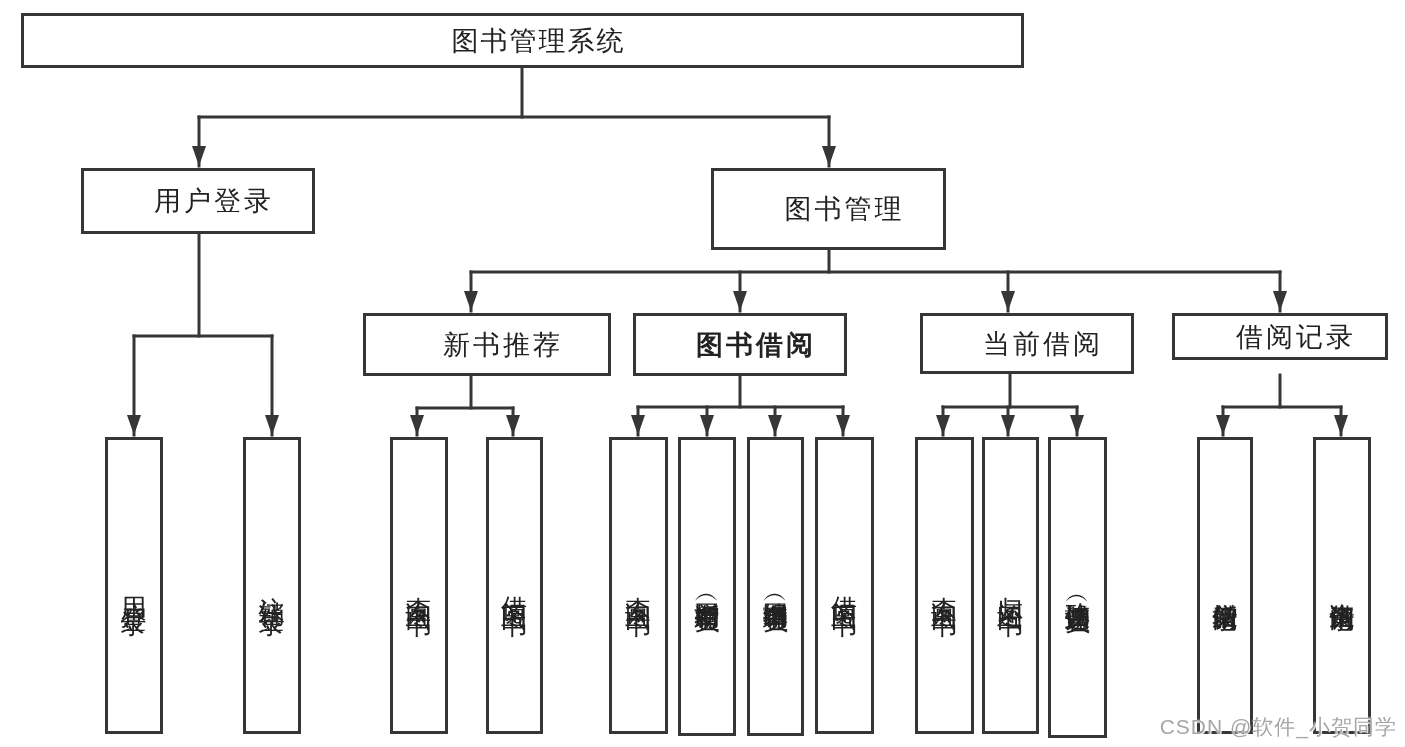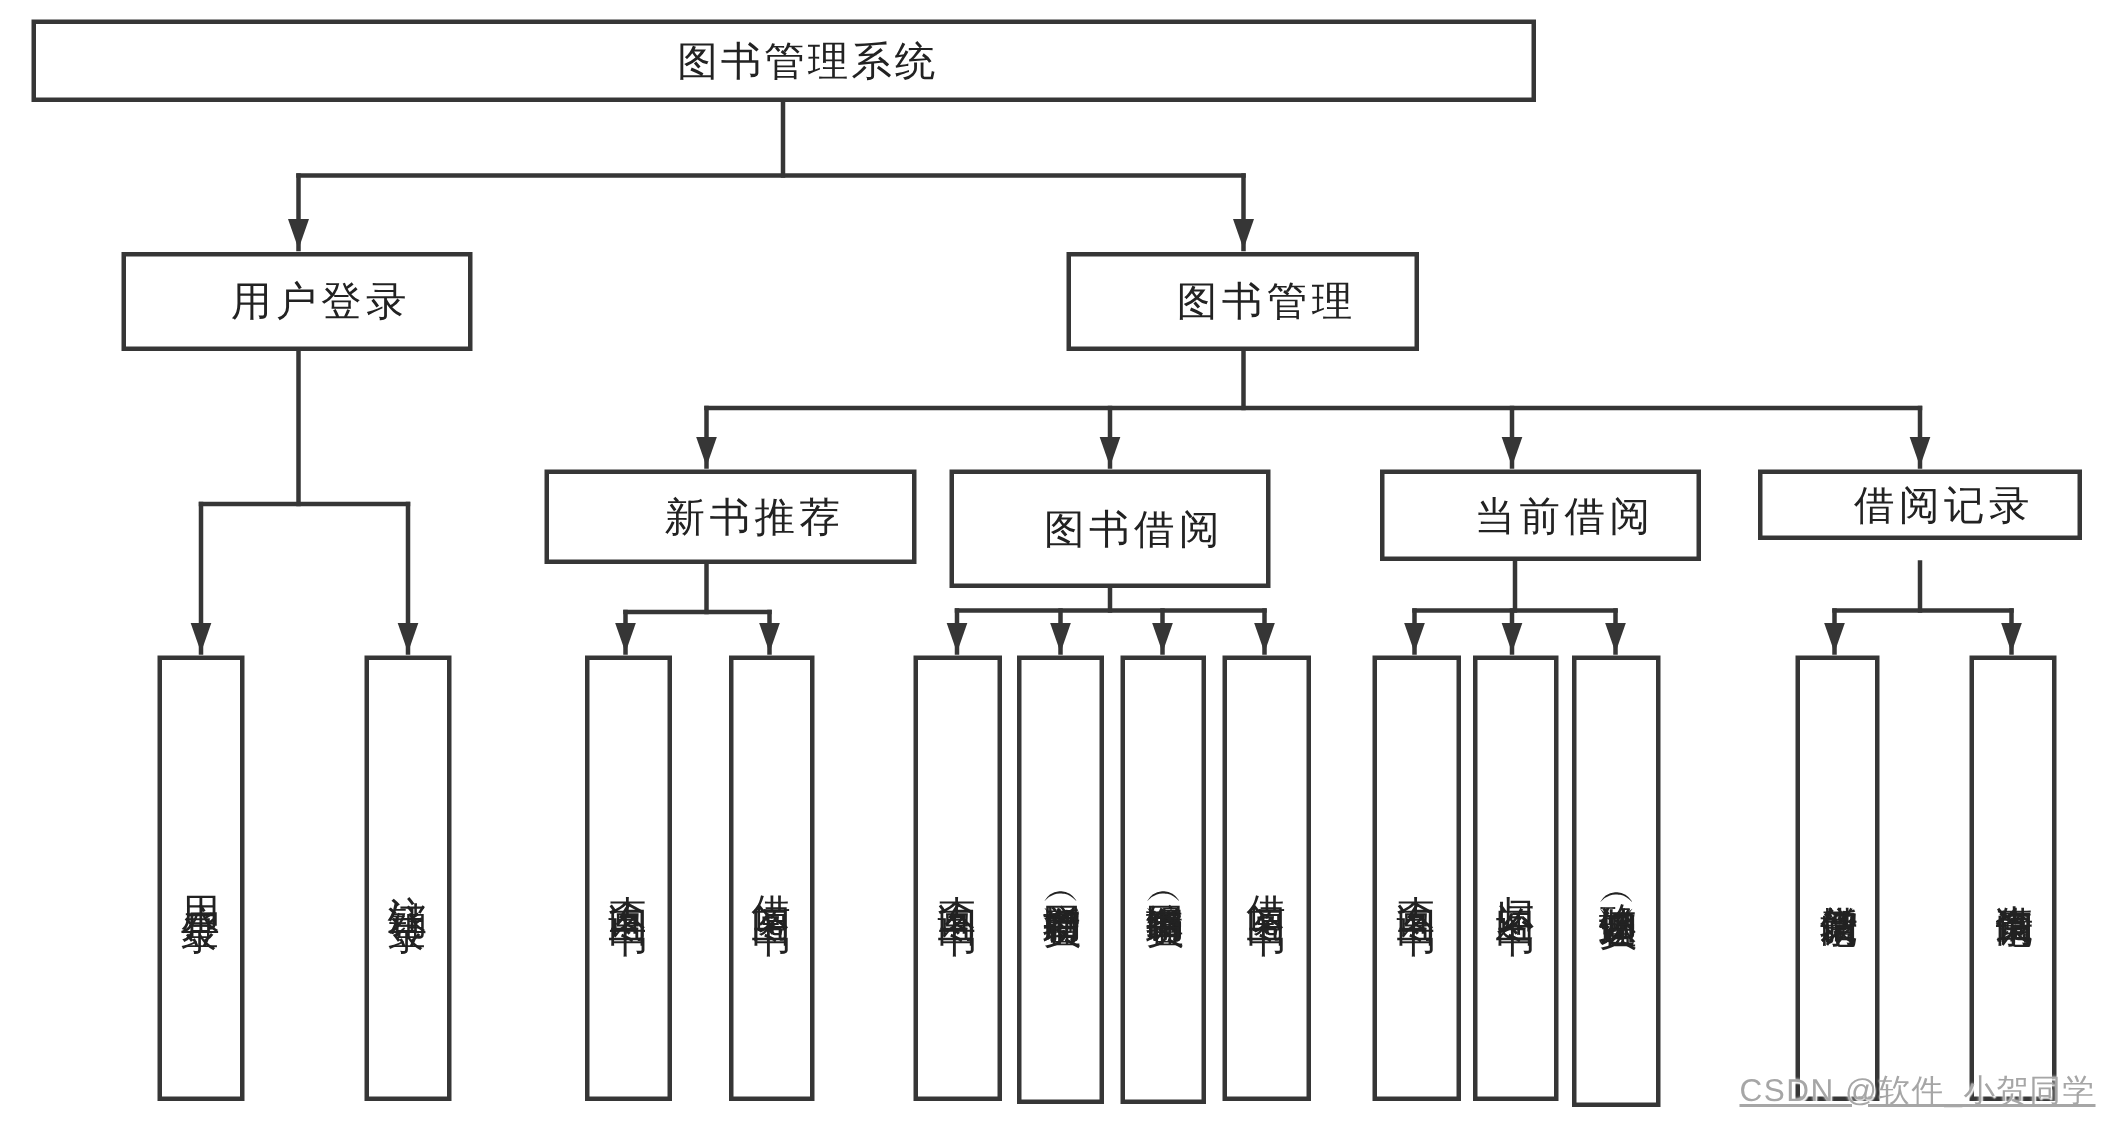--- a/index.html
+++ b/index.html
@@ -58,21 +58,20 @@
   .watermark {
     position: absolute;
     right: 8px;
     bottom: 6px;
     font-size: 21px;
     letter-spacing: 1px;
     color: #a6a6a6;
     text-shadow: 0 0 2px #ffffff, 1px 1px 1px #ffffff;
     z-index: 5;
     white-space: nowrap;
-    text-decoration: underline;
   }
 </style>
 </head>
 <body>
 
 <div class="canvas">
 
   <svg class="connectors" width="1405" height="747" viewBox="0 0 1405 747" xmlns="http://www.w3.org/2000/svg">
     <defs>
       <marker id="arrow" markerUnits="userSpaceOnUse" markerWidth="22" markerHeight="16" refX="20" refY="7" orient="auto">
@@ -123,28 +122,28 @@
     </g>
   </svg>
 
   <div class="node hbox root-box" style="left:21px; top:13px; width:1003px; height:55px;">
     <span>图书管理系统</span>
   </div>
 
   <div class="node hbox" style="left:81px; top:168px; width:234px; height:66px;">
     <span>用户登录</span>
   </div>
-  <div class="node hbox" style="left:711px; top:168px; width:235px; height:66px;text-align:right;">
+  <div class="node hbox" style="left:711px; top:168px; width:235px; height:82px;text-align:right;">
     <span>图书管理</span>
   </div>
 
   <div class="node hbox" style="left:363px; top:313px; width:248px; height:63px;">
     <span>新书推荐</span>
   </div>
-  <div class="node hbox" style="left:633px; top:313px; width:214px; height:79px;">
+  <div class="node hbox" style="left:633px; top:313px; width:214px; height:63px;font-weight:bold;">
     <span>图书借阅</span>
   </div>
   <div class="node hbox" style="left:903px; top:313px; width:214px; height:61px;margin-left:17px;">
     <span>当前借阅</span>
   </div>
   <div class="node hbox" style="left:1172px; top:313px; width:216px; height:47px;">
     <span>借阅记录</span>
   </div>
 
   <div class="node vbox" style="left:105px; top:437px; width:58px; height:297px;">

